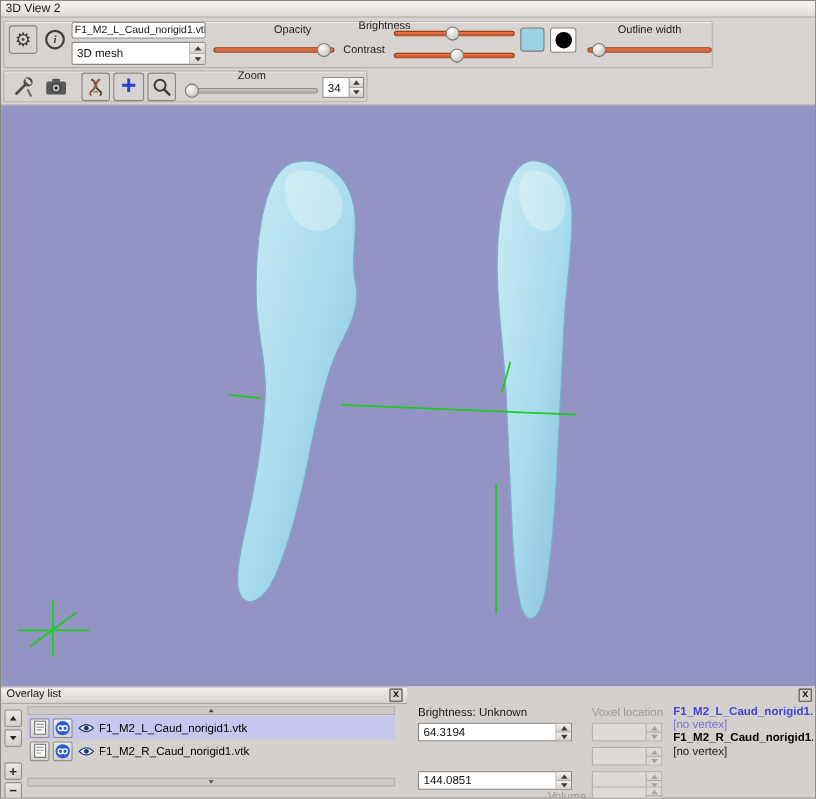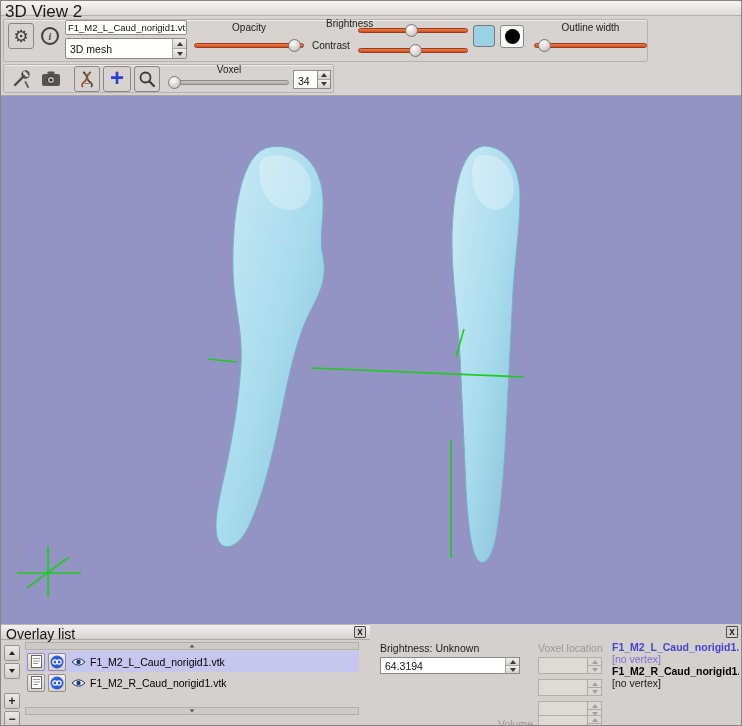--- a/index.html
+++ b/index.html
@@ -1,20 +1,20 @@
 <!DOCTYPE html>
 <html><head>
 <meta charset="utf-8">
 <style>
   html,body{margin:0;padding:0;background:#c9c5c1;}
   .window{position:relative;width:740px;height:724px;border:1px solid #8a8682;background:#d7d3d0;
           font-family:"Liberation Sans",sans-serif;overflow:hidden;}
   .abs{position:absolute;box-sizing:border-box;}
   .titlebar{left:0;top:0;width:100%;height:15px;background:linear-gradient(#f7f5f3,#dedad6);
-            border-bottom:1px solid #b4b0ac;font-size:17px;color:#1a1a1a;padding:1px 0 0 4px;}
+            border-bottom:1px solid #b4b0ac;font-size:11px;color:#1a1a1a;padding:1px 0 0 4px;}
   .frame{border:1px solid #b6b2ae;border-radius:2px;box-shadow:inset 0 1px 0 #f0eeec;}
   .tbtn{display:flex;align-items:center;justify-content:center;}
   .bordered{border:1px solid #8a8682;border-radius:3px;}
   .gear{font-size:17px;color:#3c3c3c;line-height:1;}
   .i-circ{width:14px;height:14px;border:2px solid #3f3f3f;border-radius:50%;
           font:italic bold 10px "Liberation Serif",serif;color:#3f3f3f;
           display:flex;align-items:center;justify-content:center;}
   .field{background:#fff;border:1px solid #938f8b;font-size:9.5px;color:#111;white-space:nowrap;overflow:hidden;}
   .spin{display:flex;background:#fff;border:1px solid #8c8884;}
   .spin .val{flex:1;font-size:10.5px;padding:2px 0 0 4px;overflow:hidden;white-space:nowrap;color:#111;}
@@ -29,21 +29,21 @@
   .spin.disabled .td{border-top-color:#a2a09e;}
   .slider{height:13px;}
   .track{position:absolute;left:0;right:0;top:4px;height:5px;background:linear-gradient(#ef7e50,#d14a1e);
          border:1px solid #9c3c16;border-radius:3px;box-sizing:border-box;}
   .track.gray{background:linear-gradient(#cac6c2,#aeaaa6);border-color:#8e8a86;}
   .handle{position:absolute;top:0;width:13px;height:13px;margin-left:-7px;border-radius:50%;
           background:radial-gradient(circle at 35% 30%,#fff,#d2cecb 65%,#a9a5a1);
           border:1px solid #7c7874;box-sizing:border-box;}
   .lbl{font-size:10px;color:#1c1c1c;text-align:center;}
   .phdr{height:16px;background:linear-gradient(#f2f0ee,#d7d3d0);border-top:1px solid #bab6b2;
-        border-bottom:1px solid #aca8a4;font-size:14px;color:#111;padding:1px 0 0 5px;}
+        border-bottom:1px solid #aca8a4;font-size:10px;color:#111;padding:1px 0 0 5px;}
   .close-btn{width:12px;height:12px;border:1px solid #4b4b4b;border-radius:1px;background:#d7d3d0;
              font-size:10px;line-height:9px;text-align:center;font-weight:bold;color:#222;}
   .sbtn{background:linear-gradient(#eceae8,#d2cecb);border:1px solid #969290;border-radius:2px;
         display:flex;align-items:center;justify-content:center;}
   .rowbtn{width:18px;height:18px;background:linear-gradient(#efedeb,#d5d1cd);border:1px solid #938f8b;
           border-radius:2px;display:flex;align-items:center;justify-content:center;box-sizing:border-box;}
   .olrow{display:flex;align-items:center;gap:3px;padding-left:2px;font-size:10.5px;color:#000;}
   .scrollstrip{background:#cecac7;border:1px solid #b2aeaa;display:flex;align-items:center;justify-content:center;}
   .graylbl{font-size:10.5px;color:#9b9894;text-align:center;}
   .vline{white-space:nowrap;overflow:hidden;font-size:10.5px;line-height:12px;}
@@ -77,21 +77,21 @@
     <div class="steps">
       <div class="step">
           <span class="tu"></span>
         </div>
       <div class="step">
           <span class="td"></span>
         </div>
     </div>
   </div>
 
-  <div class="abs lbl" style="left:193px;top:21px;width:110px;">Opacity</div>
+  <div class="abs lbl" style="left:210px;top:21px;width:110px;">Opacity</div>
   <div class="abs slider" style="left:193px;top:38px;width:110px;">
     <div class="track"></div>
     <div class="handle" style="left: 92%;"></div>
   </div>
 
   <div class="abs lbl" style="left:325px;top:17px;">Brightness</div>
   <div class="abs slider" style="left:357px;top:23px;width:110px;">
     <div class="track"></div>
     <div class="handle" style="left: 49%;"></div>
   </div>
@@ -139,21 +139,21 @@
   <div class="abs tbtn bordered" style="left:102px;top:65px;width:28px;height:26px;">
     <span style="font-size:24px;font-weight:bold;color:#2b3fd1;line-height:1;margin-top:-3px;">+</span>
   </div>
   <div class="abs tbtn bordered" style="left:133px;top:65px;width:26px;height:26px;">
     <svg width="18" height="18" viewBox="0 0 18 18">
       <circle cx="7.5" cy="7.5" r="5" fill="none" stroke="#3a3a3a" stroke-width="1.8"></circle>
       <path d="M11.5 11.5 L16 16" stroke="#3a3a3a" stroke-width="2.2" stroke-linecap="round"></path>
     </svg>
   </div>
 
-  <div class="abs lbl" style="left:168px;top:63px;width:120px;">Voxel</div>
+  <div class="abs lbl" style="left:168px;top:63px;width:120px;">Zoom</div>
   <div class="abs slider" style="left:168px;top:75px;width:120px;">
     <div class="track gray"></div>
     <div class="handle" style="left: 5%;"></div>
   </div>
   <div class="abs field" style="left:292px;top:69px;width:25px;height:19px;padding:4px 0 0 4px;font-size:10.5px;">
     <span>34</span>
   </div>
   <div class="abs" style="left:317px;top:69px;width:13px;height:19px;display:flex;flex-direction:column;border:1px solid #8c8884;border-left:none;">
     <div class="step">
         <span class="tu"></span>
@@ -280,20 +280,31 @@
     <div class="val">64.3194</div>
     <div class="steps">
       <div class="step">
           <span class="tu"></span>
         </div>
       <div class="step">
           <span class="td"></span>
         </div>
     </div>
   </div>
+  <div class="abs spin" style="left:379px;top:700px;width:140px;height:17px;">
+    <div class="val">144.0851</div>
+    <div class="steps">
+      <div class="step">
+          <span class="tu"></span>
+        </div>
+      <div class="step">
+          <span class="td"></span>
+        </div>
+    </div>
+  </div>
 
   <div class="abs spin disabled" style="left:537px;top:656px;width:64px;height:17px;">
     <div class="val"></div>
     <div class="steps">
       <div class="step">
           <span class="tu"></span>
         </div>
       <div class="step">
           <span class="td"></span>
         </div>

